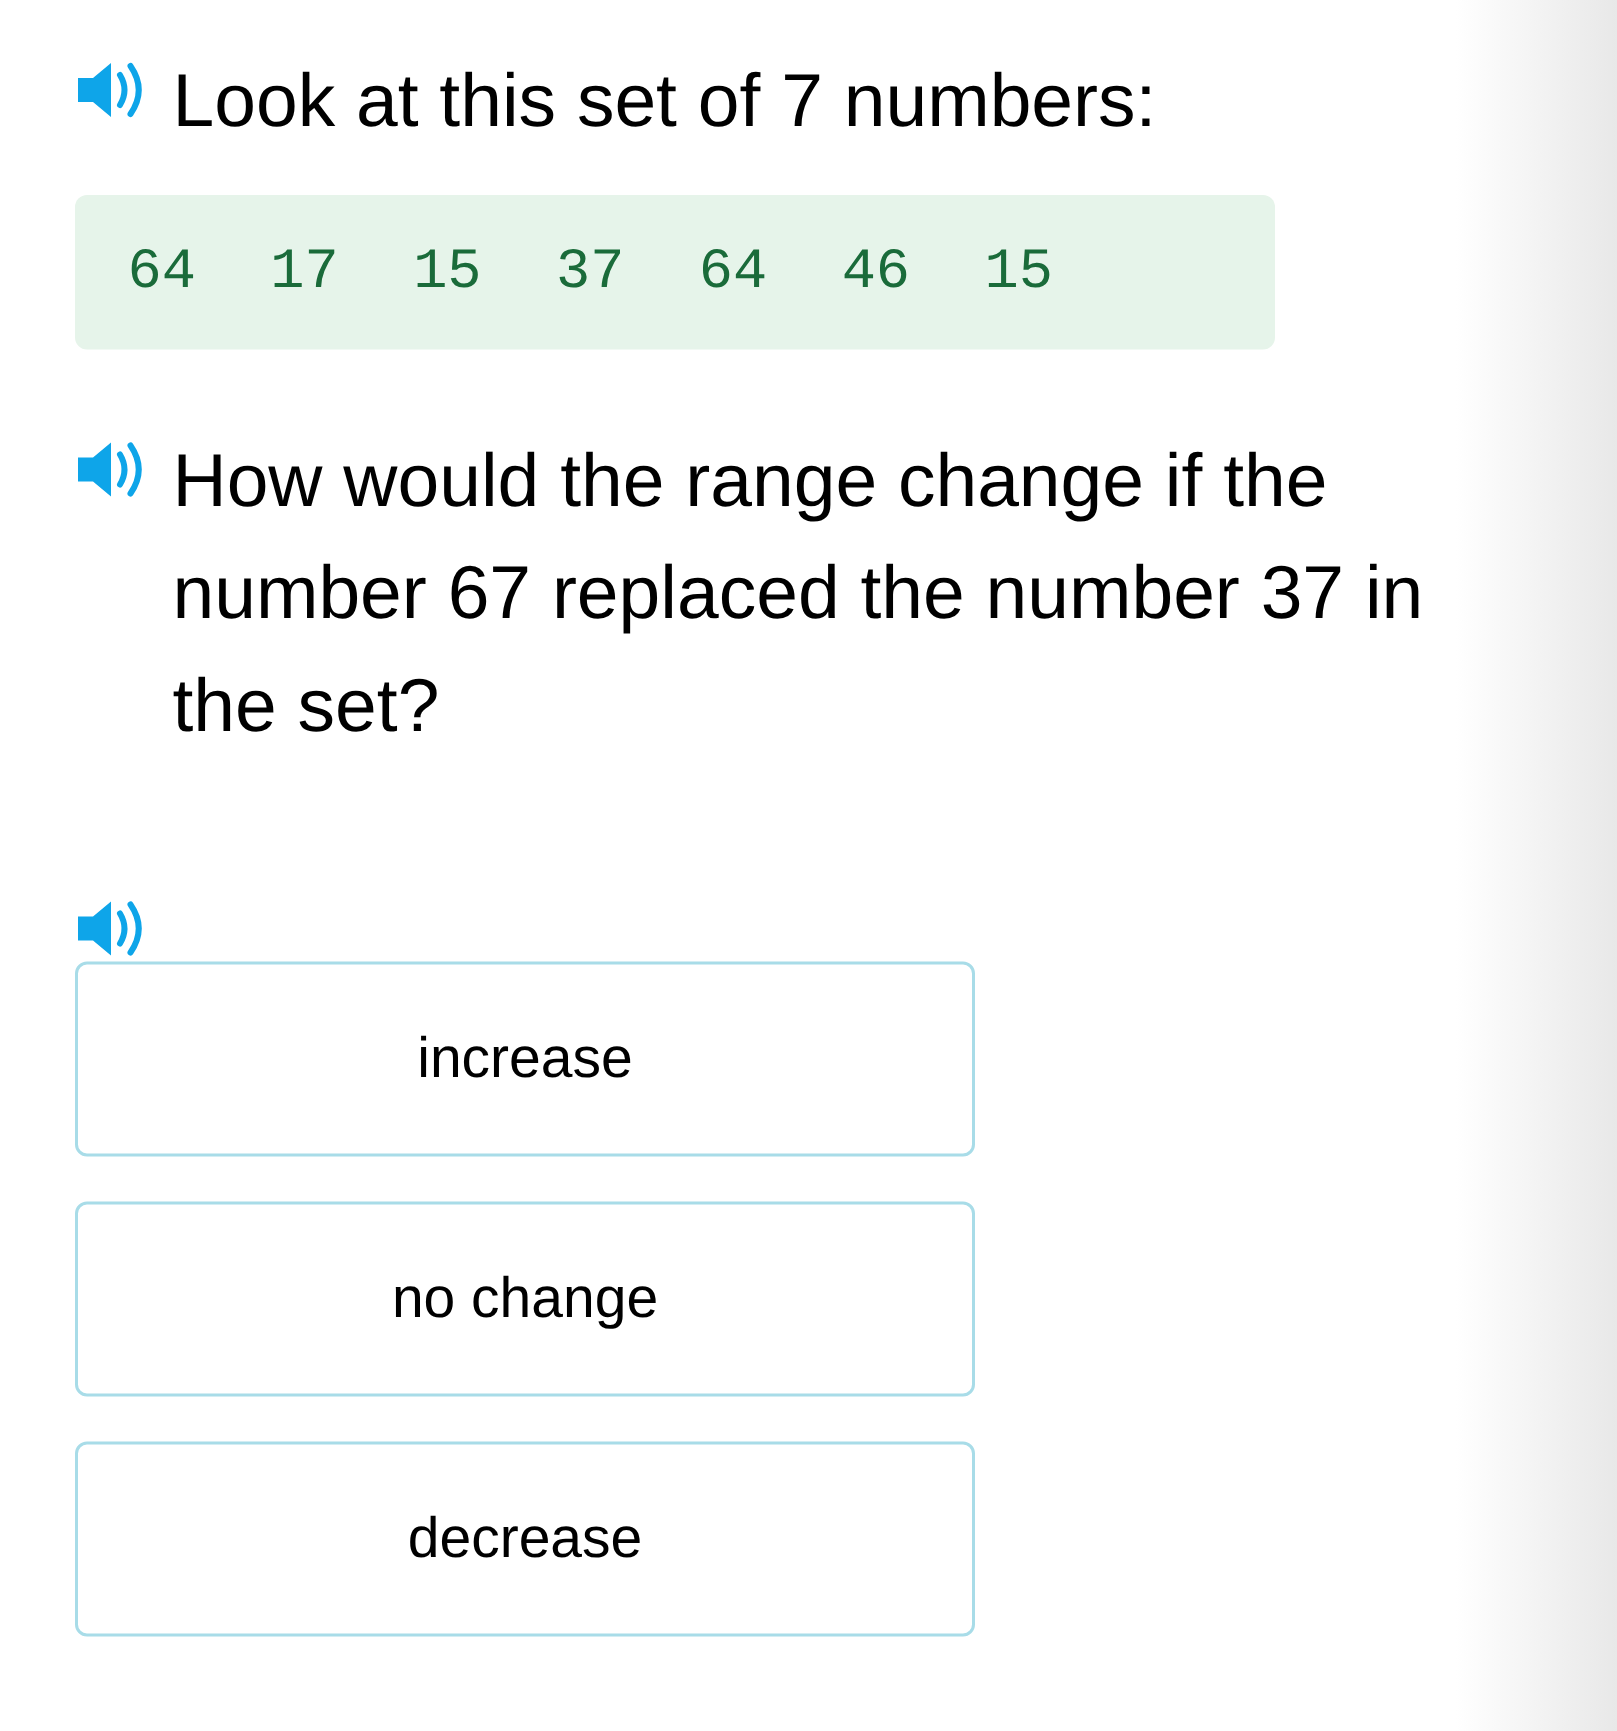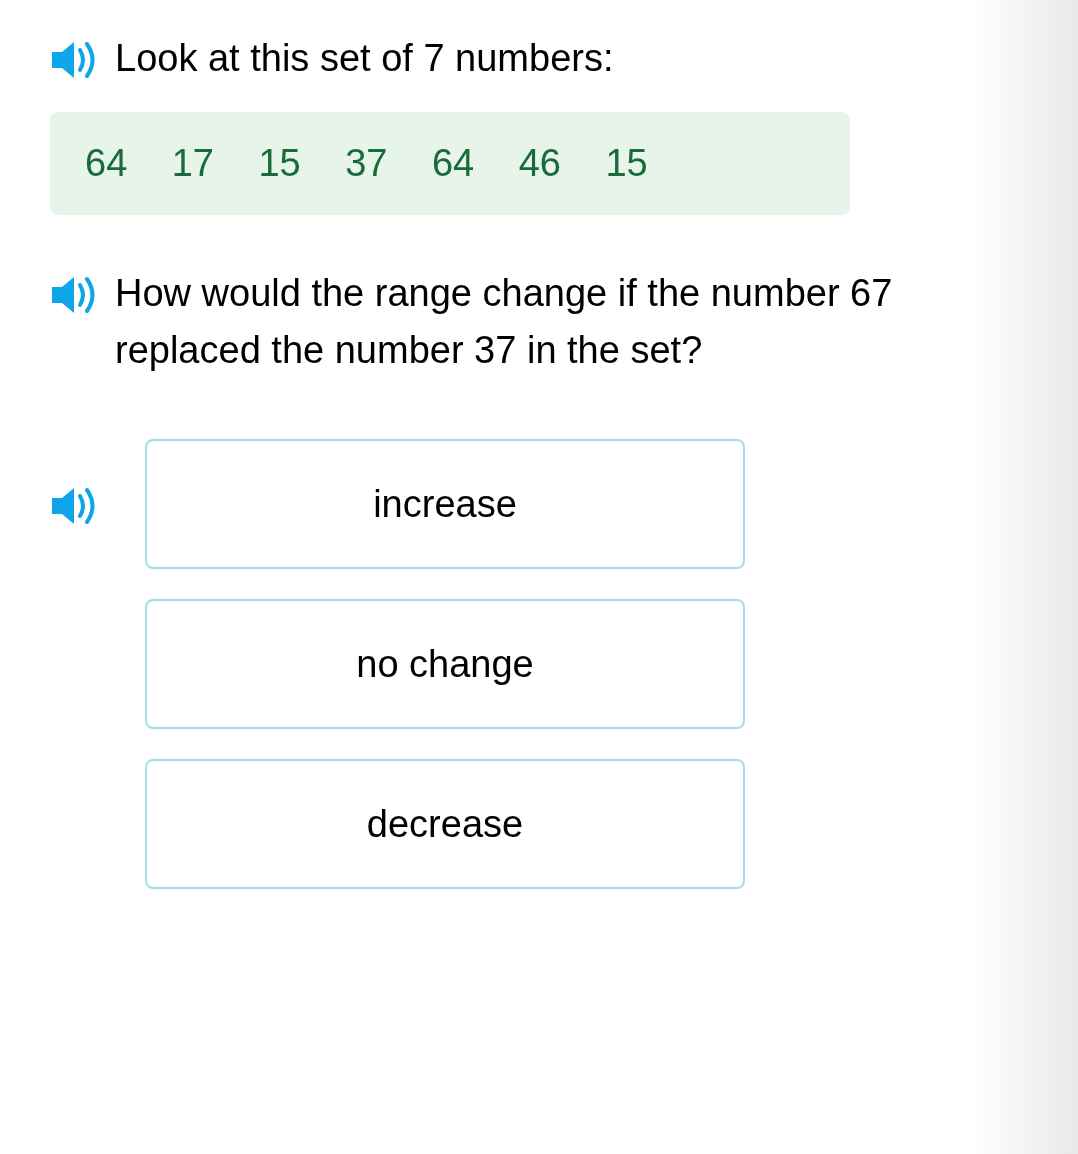--- a/index.html
+++ b/index.html
@@ -20,48 +20,50 @@
       margin-bottom: 25px;
     }
     .speaker-icon {
       display: inline-flex;
       align-items: center;
       margin-right: 15px;
       margin-top: 8px;
       flex-shrink: 0;
     }
     .prompt-text {
-      font-size: 38px;
+      font-size: 50px;
       color: #000;
       line-height: 1.5;
     }
     .numbers-box {
       background-color: #e6f4ea;
       border-radius: 8px;
       padding: 30px 35px;
       margin-bottom: 50px;
       display: inline-block;
       width: 800px;
+      font-family: Liberation Mono, monospace;
     }
     .number-item {
       font-size: 38px;
       color: #1a6b3a;
       margin-right: 40px;
       display: inline-block;
     }
     .number-item:last-child {
       margin-right: 0;
     }
     .question-block {
-      margin-bottom: 60px;
+      margin-bottom: 44px;
     }
     .options-container {
       display: flex;
       align-items: flex-start;
       margin-top: 20px;
+      flex-direction: column;
     }
     .options-speaker {
       margin-right: 45px;
       margin-top: 45px;
     }
     .options-list {
       display: flex;
       flex-direction: column;
       gap: 30px;
     }

